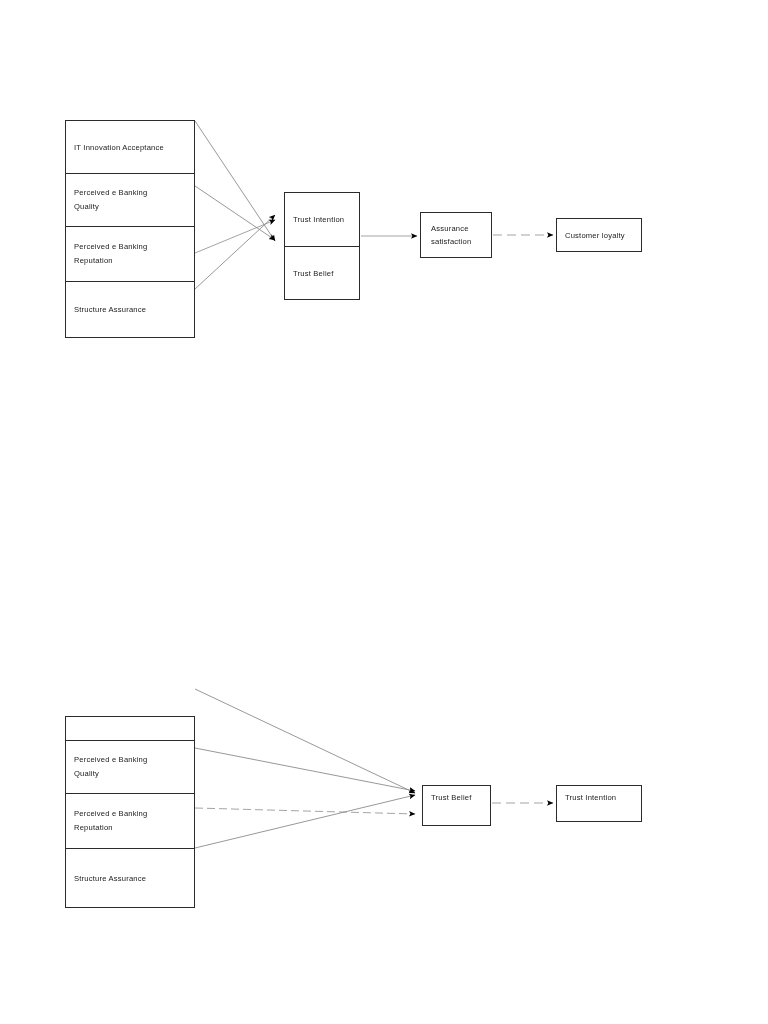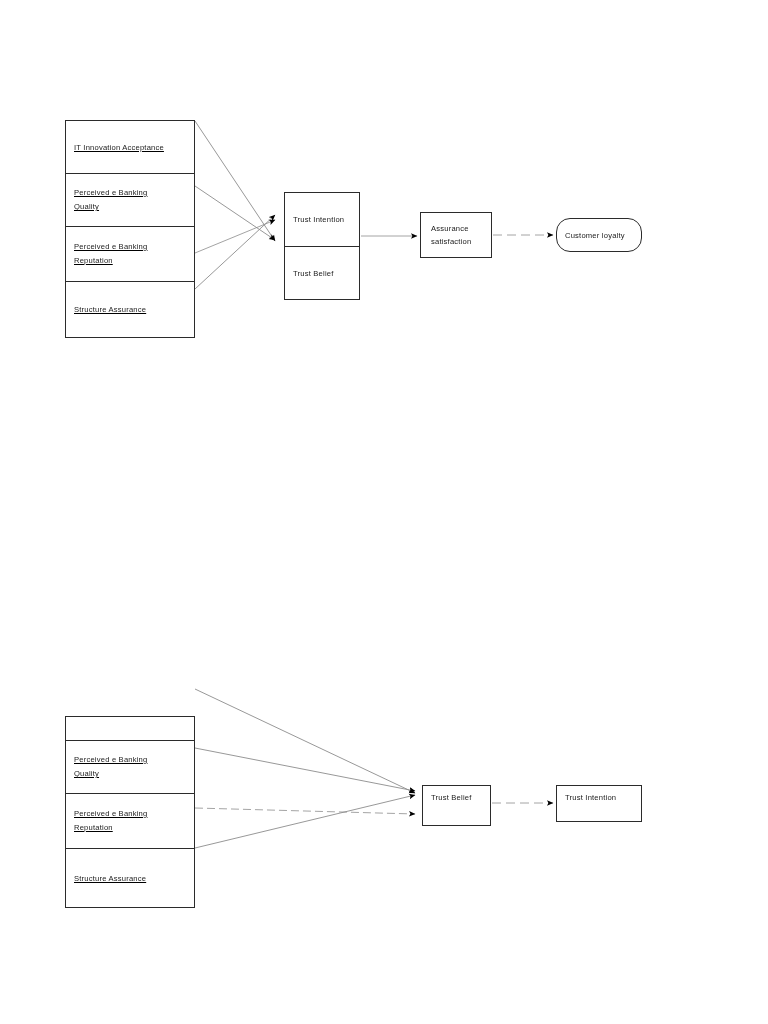--- a/index.html
+++ b/index.html
@@ -56,21 +56,20 @@
     white-space: pre-line;
   }
   .stack-cell {
     position: absolute;
     box-sizing: border-box;
     border: 1px solid #2b2b2b;
     background: #ffffff;
     display: flex;
     align-items: center;
     overflow: hidden;
-    text-decoration: underline;
   }
   .stack-cell .node-label {
     display: block;
     padding-left: 8px;
     padding-right: 4px;
     font-size: 7.6px;
     line-height: 11px;
     letter-spacing: 0.2px;
     color: #1a1a1a;
     white-space: pre-line;
@@ -161,21 +160,21 @@
       <div class="split-half lower">
         <span class="node-label">Trust Belief</span>
       </div>
     </div>
 
     <div class="node-box cs-box" style="left:420px; top:212px; width:72px; height:46px;">
       <span class="node-label">Assurance
 satisfaction</span>
     </div>
 
-    <div class="node-box" style="left:556px; top:218px; width:86px; height:34px;border-radius:14px;">
+    <div class="node-box" style="left:556px; top:218px; width:86px; height:34px;">
       <span class="node-label">Customer loyalty</span>
     </div>
   </div>
 
   <div class="diagram">
 
     <svg class="svg-layer" viewBox="0 0 768 1024" width="768" height="1024" xmlns="http://www.w3.org/2000/svg">
       <defs>
         <marker id="ah2" markerWidth="7" markerHeight="7" refX="6" refY="3.2" orient="auto" markerUnits="userSpaceOnUse">
           <path d="M0,0.4 L6.4,3.2 L0,6 L1.4,3.2 Z" fill="#000000"></path>

